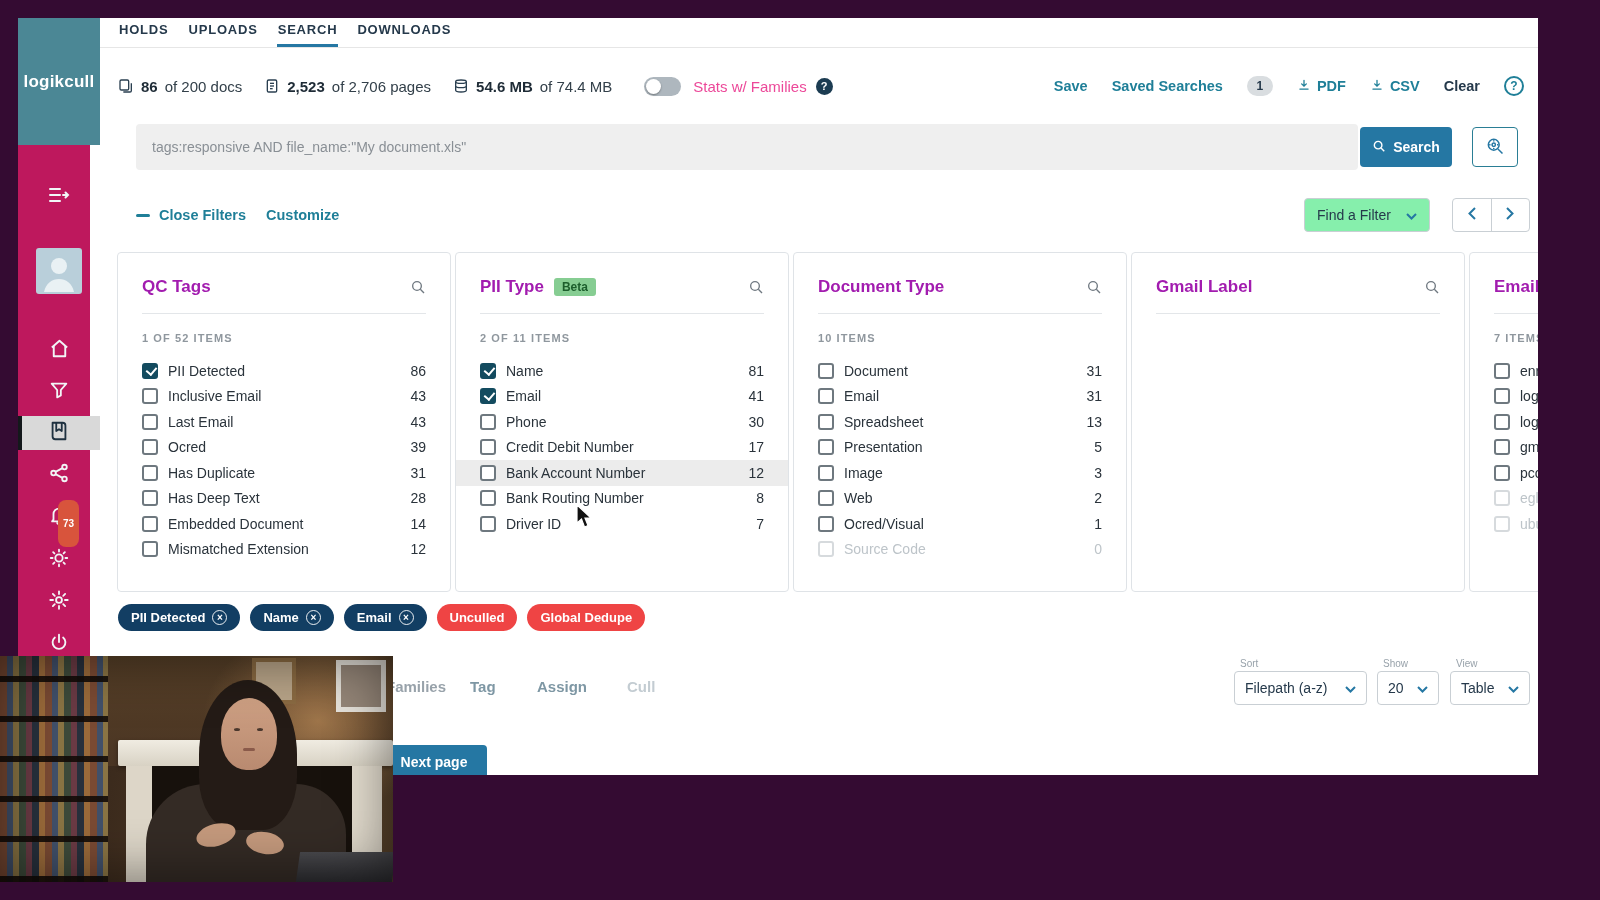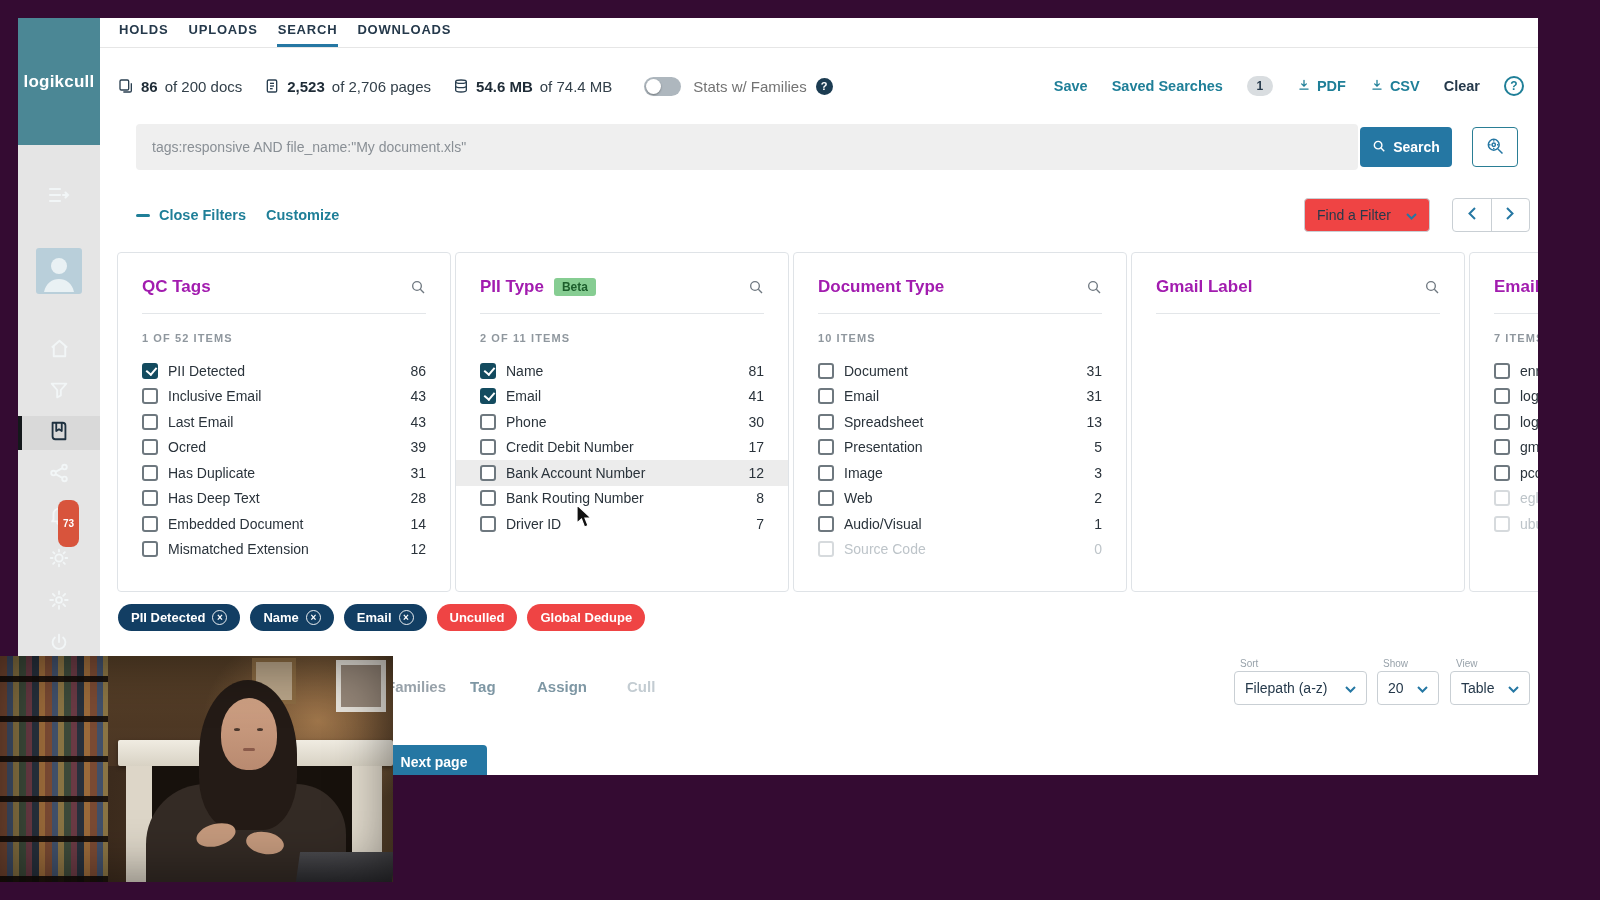--- a/index.html
+++ b/index.html
@@ -2,21 +2,21 @@
 <html><head>
 <meta charset="utf-8">
 <style>
   *{margin:0;padding:0;box-sizing:border-box}
   html,body{width:1600px;height:900px;overflow:hidden}
   body{background:#340B32;font-family:"Liberation Sans",sans-serif;position:relative}
 
   .app{position:absolute;left:18px;top:18px;width:1520px;height:757px;background:#fff;overflow:hidden}
 
   
-  .sidebar{position:absolute;left:0;top:0;width:82px;height:100%;background:#e5e5e5}
+  .sidebar{position:absolute;left:0;top:0;width:72px;height:100%;background:#be185d}
   .logo{position:absolute;left:0;top:0;width:82px;height:127px;background:#4B8795;color:#fff;
         display:flex;align-items:center;justify-content:center;font-size:17px;font-weight:700;letter-spacing:.2px}
   .snav{position:absolute;left:0;width:82px;height:34px;display:flex;align-items:center;justify-content:center;color:#F2F6F7;cursor:pointer}
   .snav.active{background:#D9D9D9;color:#1E3140;box-shadow:inset 4px 0 0 #14181B}
   .avatar{position:absolute;left:18px;top:230px;width:46px;height:46px;cursor:pointer}
   .badge{position:absolute;left:40px;top:482px;background:#D8543C;color:#fff;font-size:10px;font-weight:700;
          padding:18px 5px;border-radius:8px;z-index:2}
 
   
   .content{position:absolute;left:82px;top:0;width:1438px;height:100%}
@@ -25,21 +25,21 @@
           display:flex;align-items:flex-end;gap:18px;padding-left:18px}
   .nav-item{font-size:13px;font-weight:700;letter-spacing:.8px;color:#25394B;padding:6px 1px 7px;border-bottom:3px solid transparent;cursor:pointer}
   .nav-item.active{border-bottom-color:#2577A3}
 
   .stats-row{position:absolute;left:0;top:48px;width:100%;height:40px;display:flex;align-items:center;padding:0 14px 0 18px}
   .stat{display:flex;align-items:center;gap:7px;margin-right:22px;font-size:15px;color:#33404A;white-space:nowrap}
   .stat b{color:#1E2B36}
   .sicon{display:flex;color:#2A3F50}
   .toggle{width:37px;height:19px;border-radius:10px;background:#AEB7BE;position:relative;margin:0 12px 0 10px;flex:none;cursor:pointer}
   .knob{position:absolute;left:2px;top:2px;width:15px;height:15px;border-radius:50%;background:#fff;box-shadow:0 1px 2px rgba(0,0,0,.35)}
-  .families-label{font-size:15px;color:#737373;margin-right:9px;white-space:nowrap}
+  .families-label{font-size:15px;color:#ec4899;margin-right:9px;white-space:nowrap}
   .help-filled{width:17px;height:17px;border-radius:50%;background:#1C3C52;color:#fff;font-size:11px;font-weight:700;
                display:flex;align-items:center;justify-content:center;cursor:pointer}
   .spacer{flex:1}
   .hdr-actions{display:flex;align-items:center;gap:24px;white-space:nowrap}
   .link{color:#1F7F98;font-weight:700;font-size:14.5px;cursor:pointer;display:flex;align-items:center;gap:6px}
   .pill{min-width:26px;height:20px;border-radius:10px;background:#D9DDE0;color:#25394B;font-size:12px;font-weight:700;
         display:flex;align-items:center;justify-content:center;padding:0 8px}
   .clear{color:#25394B;font-weight:700;font-size:14.5px;cursor:pointer}
   .help-outline{width:20px;height:20px;border-radius:50%;border:2px solid #1F7F98;color:#1F7F98;font-size:12px;font-weight:700;
                 display:flex;align-items:center;justify-content:center;cursor:pointer}
@@ -48,21 +48,21 @@
   .query{flex:1;height:46px;background:#EFEFEF;border:none;border-radius:4px;padding:0 16px;font-size:14px;color:#898F95;font-family:inherit;outline:none}
   .search-btn{width:92px;height:40px;margin-left:2px;background:#2577A3;color:#fff;border:none;border-radius:4px;
               font-size:14px;font-weight:700;display:flex;align-items:center;justify-content:center;gap:7px;cursor:pointer;font-family:inherit}
   .adv-btn{width:46px;height:40px;margin-left:20px;background:#fff;border:1px solid #2A7E95;border-radius:4px;color:#2577A3;
            display:flex;align-items:center;justify-content:center;cursor:pointer}
 
   .filterbar{position:absolute;left:0;top:180px;width:100%;height:34px;display:flex;align-items:center;padding:0 8px 0 36px}
   .close-filters{display:flex;align-items:center;gap:9px;color:#1F7F98;font-weight:700;font-size:14.5px;cursor:pointer}
   .minus{width:14px;height:3px;background:#1F7F98;border-radius:2px}
   .customize{margin-left:20px;color:#1F7F98;font-weight:700;font-size:14.5px;cursor:pointer}
-  .find-filter{margin-left:auto;width:126px;height:34px;border:1px solid #C9CFD4;border-radius:4px;background:#ef4444;
+  .find-filter{margin-left:auto;width:126px;height:34px;border:1px solid #C9CFD4;border-radius:4px;background:#86efac;
                display:flex;align-items:center;justify-content:space-between;padding:0 12px;font-size:14px;color:#25394B;cursor:pointer}
   .pager{margin-left:22px;width:78px;height:34px;border:1px solid #C9CFD4;border-radius:4px;display:flex;background:#fff}
   .pager>div{flex:1;display:flex;align-items:center;justify-content:center;color:#2577A3;cursor:pointer}
   .pager>div:first-child{border-right:1px solid #C9CFD4}
 
   
   .cards-row{position:absolute;left:17px;top:234px;width:1421px;height:340px;display:flex;gap:4px;overflow:hidden}
   .fcard{width:334px;flex:none;height:340px;background:#fff;border:1px solid #DFE3E7;border-radius:4px;padding:24px 24px 0}
   .fcard-head{display:flex;align-items:center}
   .fcard-title{font-size:17px;font-weight:700;color:#a21caf;white-space:nowrap}
@@ -478,21 +478,21 @@
               <span class="lbl">Image</span>
               <span class="cnt">3</span>
             </div>
             <div class="frow">
               <span class="cb"></span>
               <span class="lbl">Web</span>
               <span class="cnt">2</span>
             </div>
             <div class="frow">
               <span class="cb"></span>
-              <span class="lbl">Audio/Visual</span>
+              <span class="lbl">Ocred/Visual</span>
               <span class="cnt">1</span>
             </div>
             <div class="frow disabled">
               <span class="cb disabled"></span>
               <span class="lbl">Source Code</span>
               <span class="cnt">0</span>
             </div>
           </div>
         </section>
         <section class="fcard">

